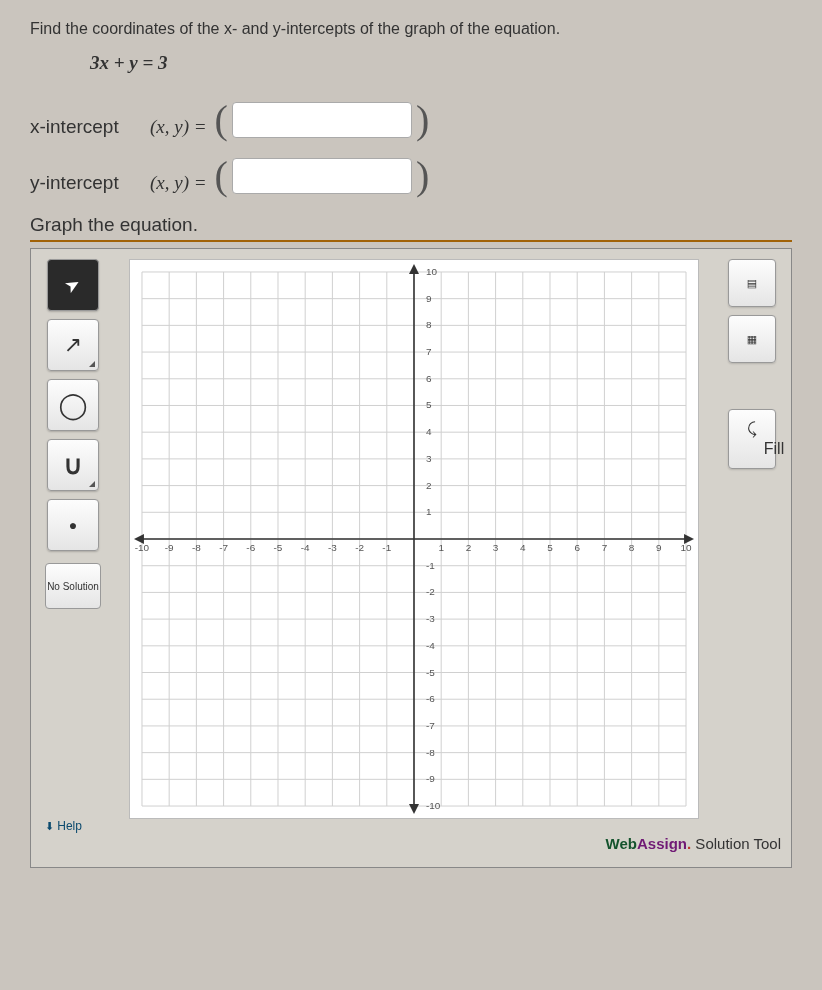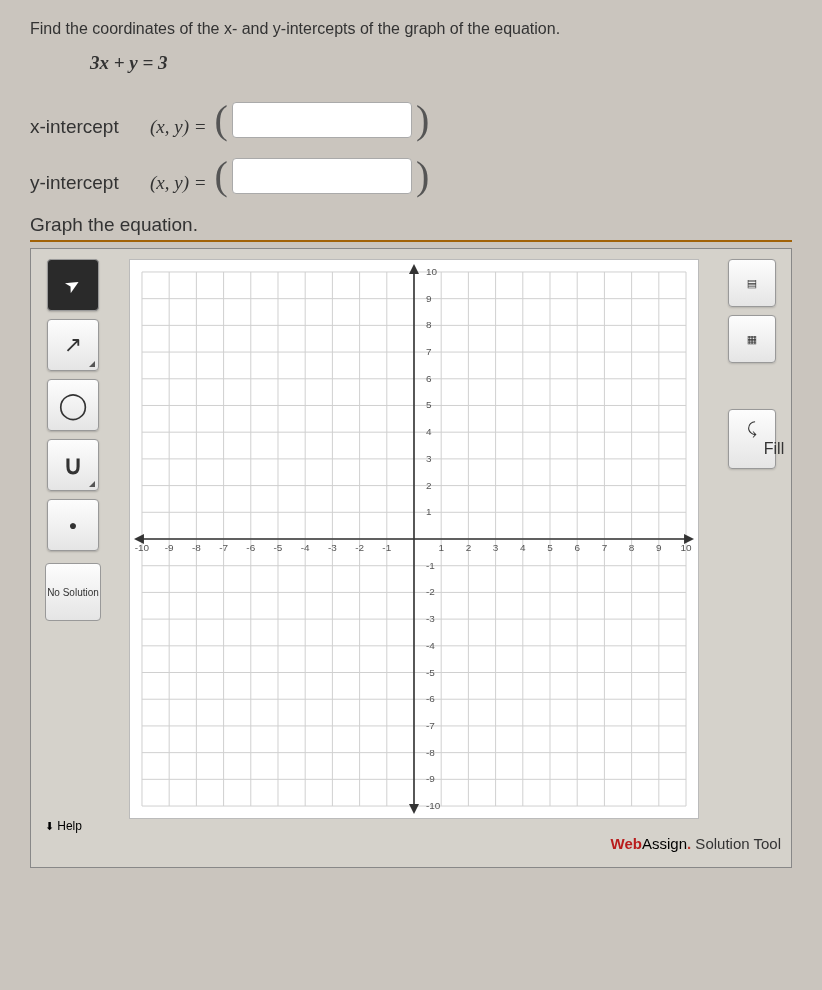--- a/index.html
+++ b/index.html
@@ -98,21 +98,21 @@
     background: #2a2a2a;
     color: #fff;
   }
   .tool-btn.small-corner { position: relative; }
   .tool-btn.small-corner::after{
     content:"";position:absolute;right:3px;bottom:3px;
     border-left:6px solid transparent;border-bottom:6px solid #555;
   }
   .no-sol-btn {
     width: 56px;
-    height: 58px;
+    height: 46px;
     background: linear-gradient(#fdfdfd,#e5e5e5);
     border: 1px solid #999;
     border-radius: 4px;
     font-size: 10px;
     text-align: center;
     display:flex;align-items:center;justify-content:center;
     cursor: pointer;
     margin-top: 4px;
   }
   .canvas-wrap {
@@ -147,35 +147,35 @@
   }
   svg.grid {
     background: #fff;
     border: 1px solid #bbb;
   }
   .help-link {
     position: absolute;
     left: 14px;
     bottom: 34px;
     font-size: 12px;
-    color: #000000;
+    color: #0c4a6e;
     cursor: pointer;
   }
   .help-link::before{
     content:"⬇"; margin-right:3px; font-size:11px;
   }
   .brand-footer {
     text-align: right;
     font-size: 15px;
     margin-top: 6px;
     color: #333;
     font-family: Verdana, sans-serif;
   }
-  .brand-footer .wa-web { color:#b91c1c; font-weight:bold;}
-  .brand-footer .wa-assign { color:#000000; font-weight:normal;}
+  .brand-footer .wa-web { color:#14532d; font-weight:bold;}
+  .brand-footer .wa-assign { color:#701a75; font-weight:bold;}
   .brand-footer .wa-dot{ color:#c0392b; font-weight:bold;}
 </style>
 </head>
 <body>
 
 <div class="question-text">Find the coordinates of the x- and y-intercepts of the graph of the equation.</div>
 <div class="equation">3x + y = 3</div>
 
 <div class="intercept-row">
   <span class="intercept-label">x-intercept</span>

